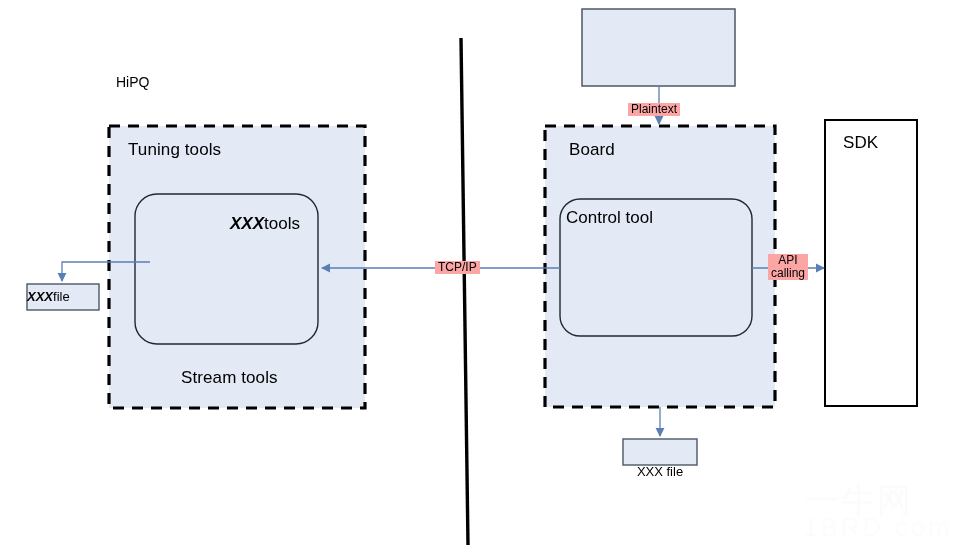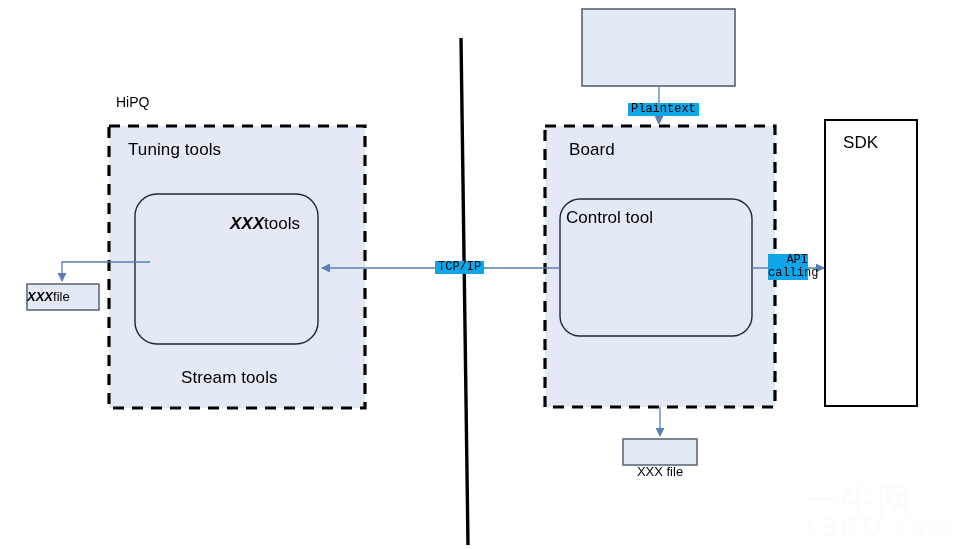--- a/index.html
+++ b/index.html
@@ -57,26 +57,25 @@
   }
   
   .free-caption {
     font-size: 14px;
   }
   
   .edge-label {
     position: absolute;
     font-size: 12px;
     color: #000000;
-    background: #0ea5e9;
+    background: #fca5a5;
     white-space: nowrap;
     line-height: 13px;
-    text-align: right;
+    text-align: center;
     pointer-events: none;
-    font-family: Liberation Mono, monospace;
   }
   .watermark {
     position: absolute;
     color: #fbfbfb;
     font-size: 34px;
     letter-spacing: 2px;
     user-select: none;
     pointer-events: none;
   }
   .watermark.sub {
@@ -119,21 +118,21 @@
 
     <line x1="659" y1="86" x2="659" y2="124" stroke="#5b7fb5" stroke-width="1.3" marker-end="url(#arrowBlue)"></line>
 
     <line x1="752" y1="268" x2="824" y2="268" stroke="#5b7fb5" stroke-width="1.3" marker-end="url(#arrowBlue)"></line>
 
     <path d="M 150 262 L 62 262 L 62 281" fill="none" stroke="#5b7fb5" stroke-width="1.3" marker-end="url(#arrowBlue)"></path>
 
     <line x1="660" y1="407" x2="660" y2="436" stroke="#5b7fb5" stroke-width="1.3" marker-end="url(#arrowBlue)"></line>
   </svg>
 
-  <div class="node-label free-caption" style="left:116px; top:74px;margin-top:20px;">HiPQ</div>
+  <div class="node-label free-caption" style="left:116px; top:74px;">HiPQ</div>
 
   <div class="node-label group-title" style="left:128px; top:140px;">Tuning tools</div>
 
   <div class="node-label group-title" style="left:181px; top:368px;">Stream tools</div>
 
   <div class="node-label inner-title" style="left:187px; top:214px;margin-left:43px;">
     <span class="ital">XXX</span><span>tools</span>
   </div>
 
   <div class="node-label group-title" style="left:569px; top:140px;">Board</div>

